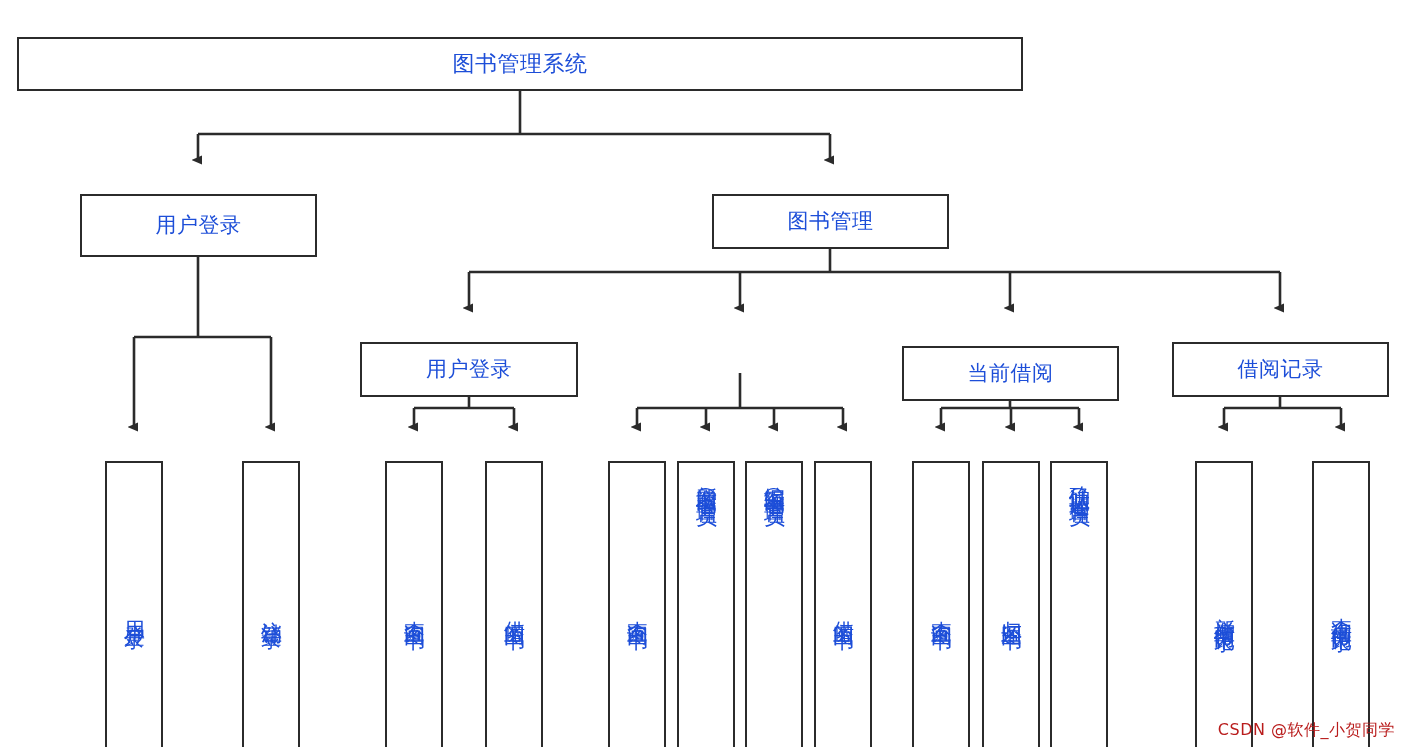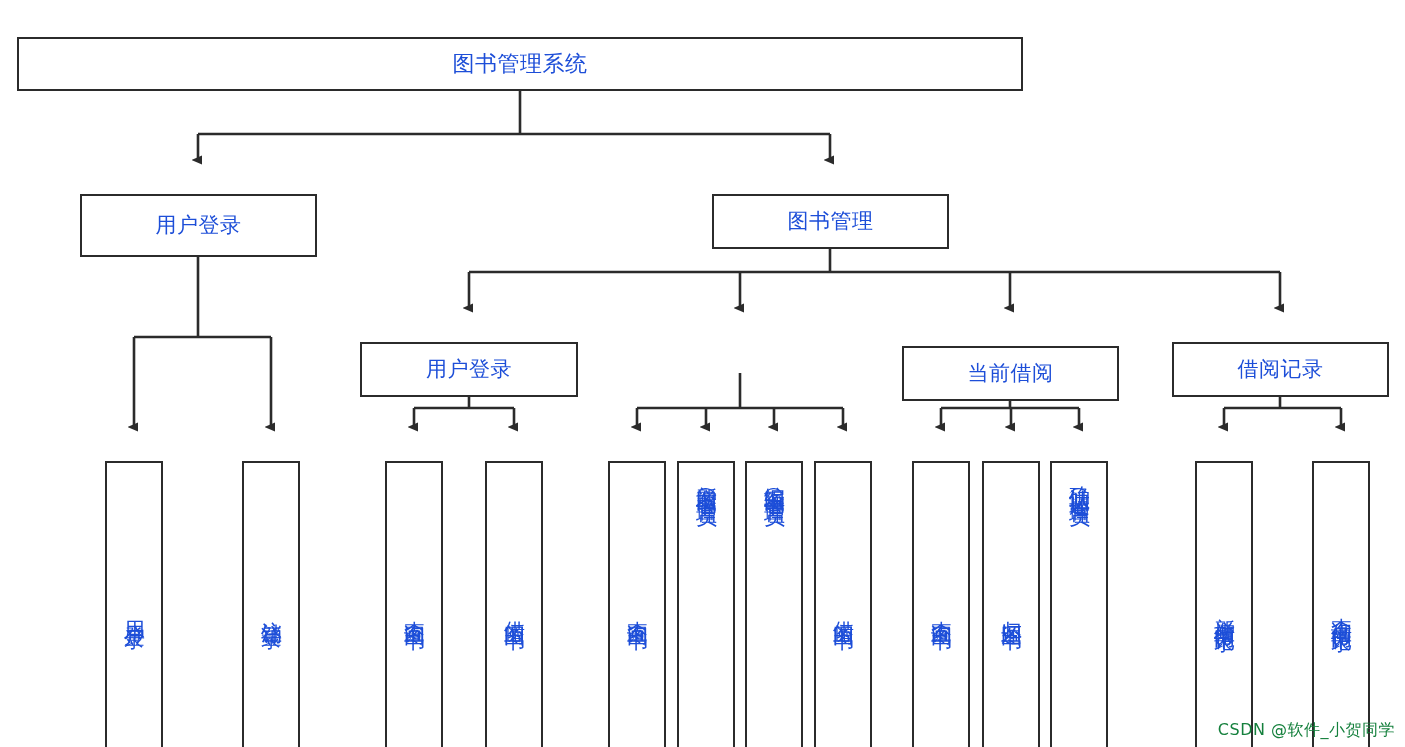--- a/index.html
+++ b/index.html
@@ -68,21 +68,21 @@
   }
   .node-v.leaf-mid {
     align-items: center;
     padding-top: 0;
   }
   #watermark {
     position: absolute;
     right: 10px;
     bottom: 6px;
     font-size: 16px;
-    color: #15803d;
+    color: #b91c1c;
     letter-spacing: 0.5px;
     z-index: 5;
     white-space: nowrap;
   }
 </style>
 </head>
 <body>
 
 <div id="diagram-canvas">
 

